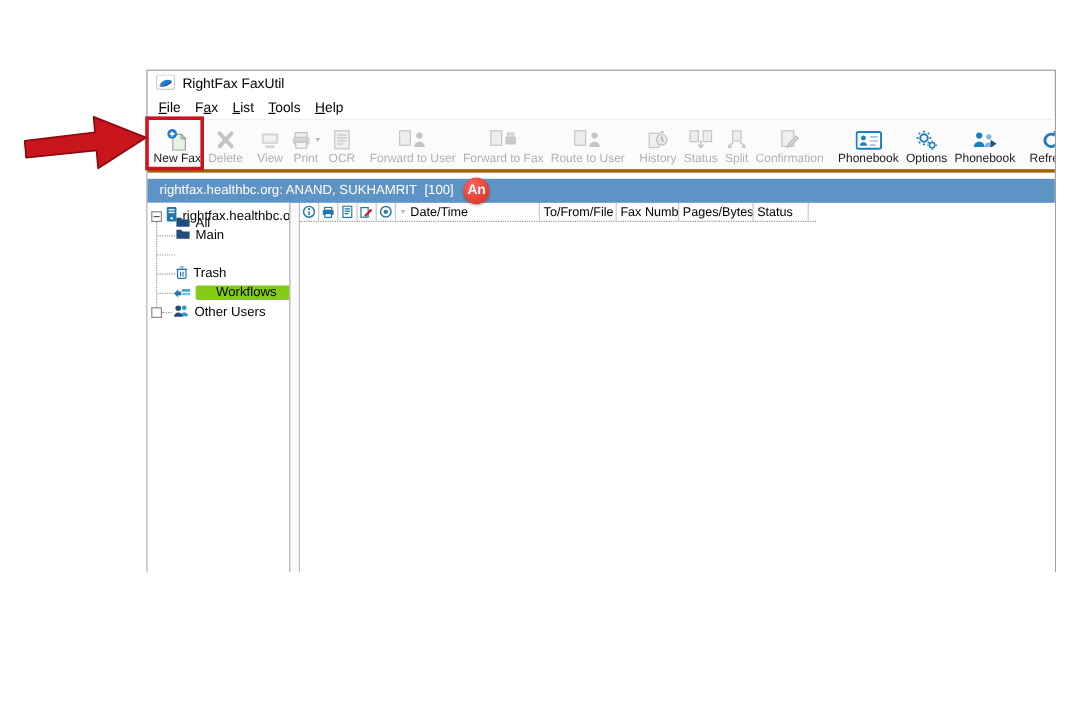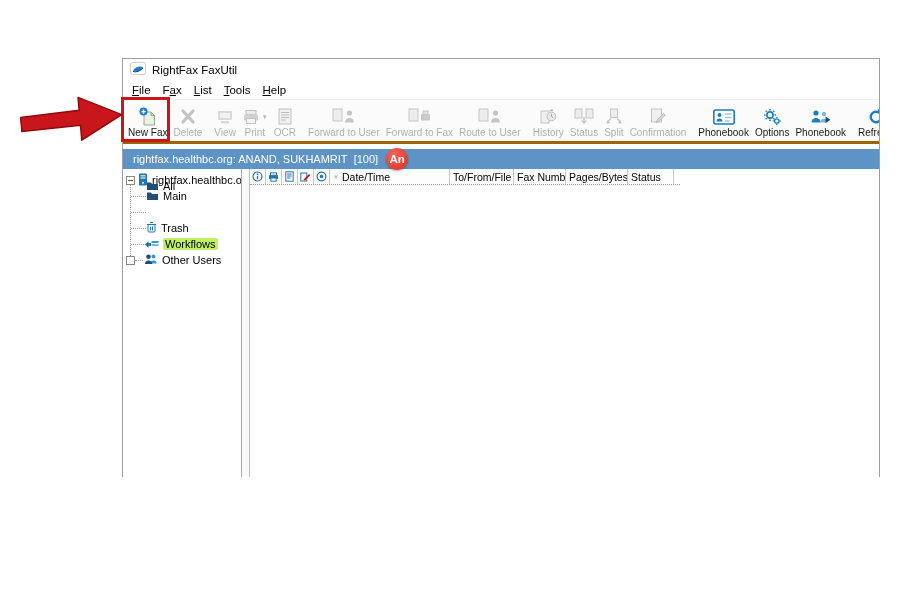--- a/index.html
+++ b/index.html
@@ -38,21 +38,21 @@
             justify-content:center;margin-left:8px;box-shadow:0 1px 2px rgba(0,0,0,.35);z-index:6;}
 
   .mainarea{flex:1;display:flex;min-height:0;}
 
   
   .tree-panel{width:118px;flex:0 0 auto;border-right:1px solid #ababab;position:relative;
               overflow:hidden;background:#fff;}
   .splitter{width:7px;flex:0 0 auto;background:#fafafa;border-right:1px solid #bdbdbd;}
   .trow{position:absolute;left:0;right:0;height:16px;display:flex;align-items:center;}
   .trow .tlabel{margin-left:4px;white-space:nowrap;}
-  .trow.sel .tlabel{background:#bef264;border-radius:2px;padding:0 2px;}
+  .trow.sel .tlabel{background:#84cc16;border-radius:2px;padding:0 17px;}
   .exp{position:absolute;width:9px;height:9px;box-sizing:border-box;border:1px solid #8a8a8a;
        background:#fff;z-index:2;}
   .exp.minus{background:#fff linear-gradient(#555,#555) center/5px 1px no-repeat;}
   .exp.plus{background:#fff linear-gradient(#555,#555) center/5px 1px no-repeat,
             #fff linear-gradient(#555,#555) center/1px 5px no-repeat;}
   .vline{position:absolute;left:7px;top:16px;height:75px;width:0;border-left:1px dotted #9a9a9a;}
   .stub{position:absolute;height:0;border-top:1px dotted #9a9a9a;}
 
   
   .list-panel{flex:1;display:flex;flex-direction:row;min-width:0;background:#fff;}

